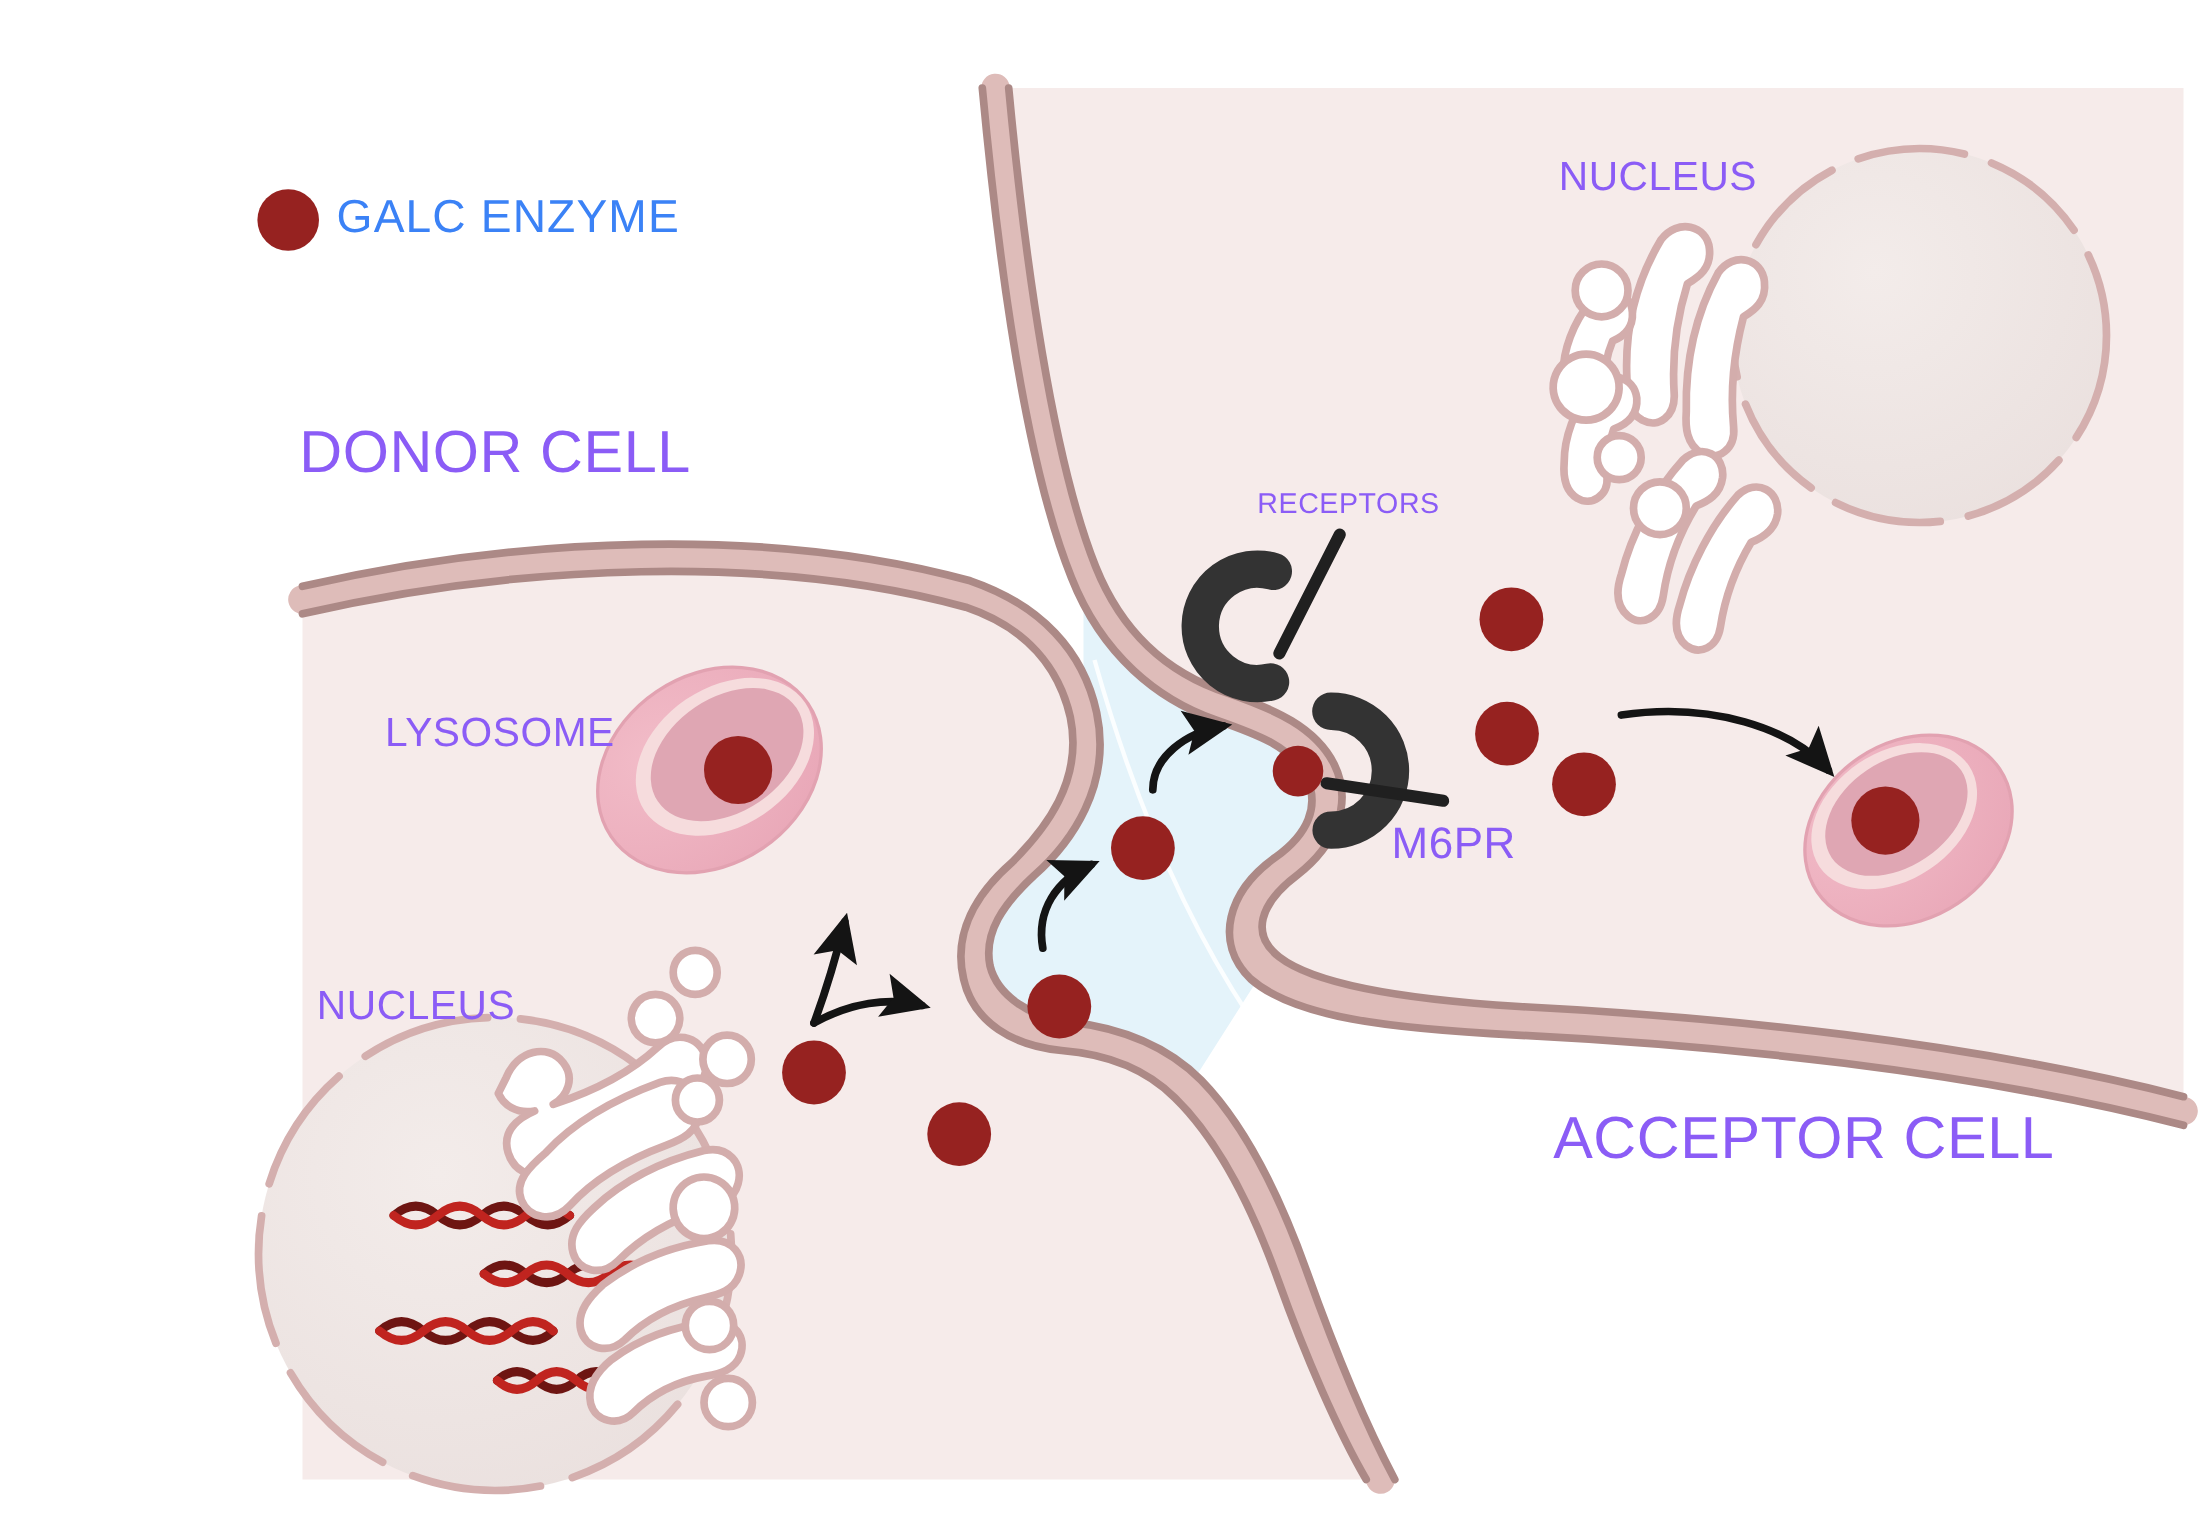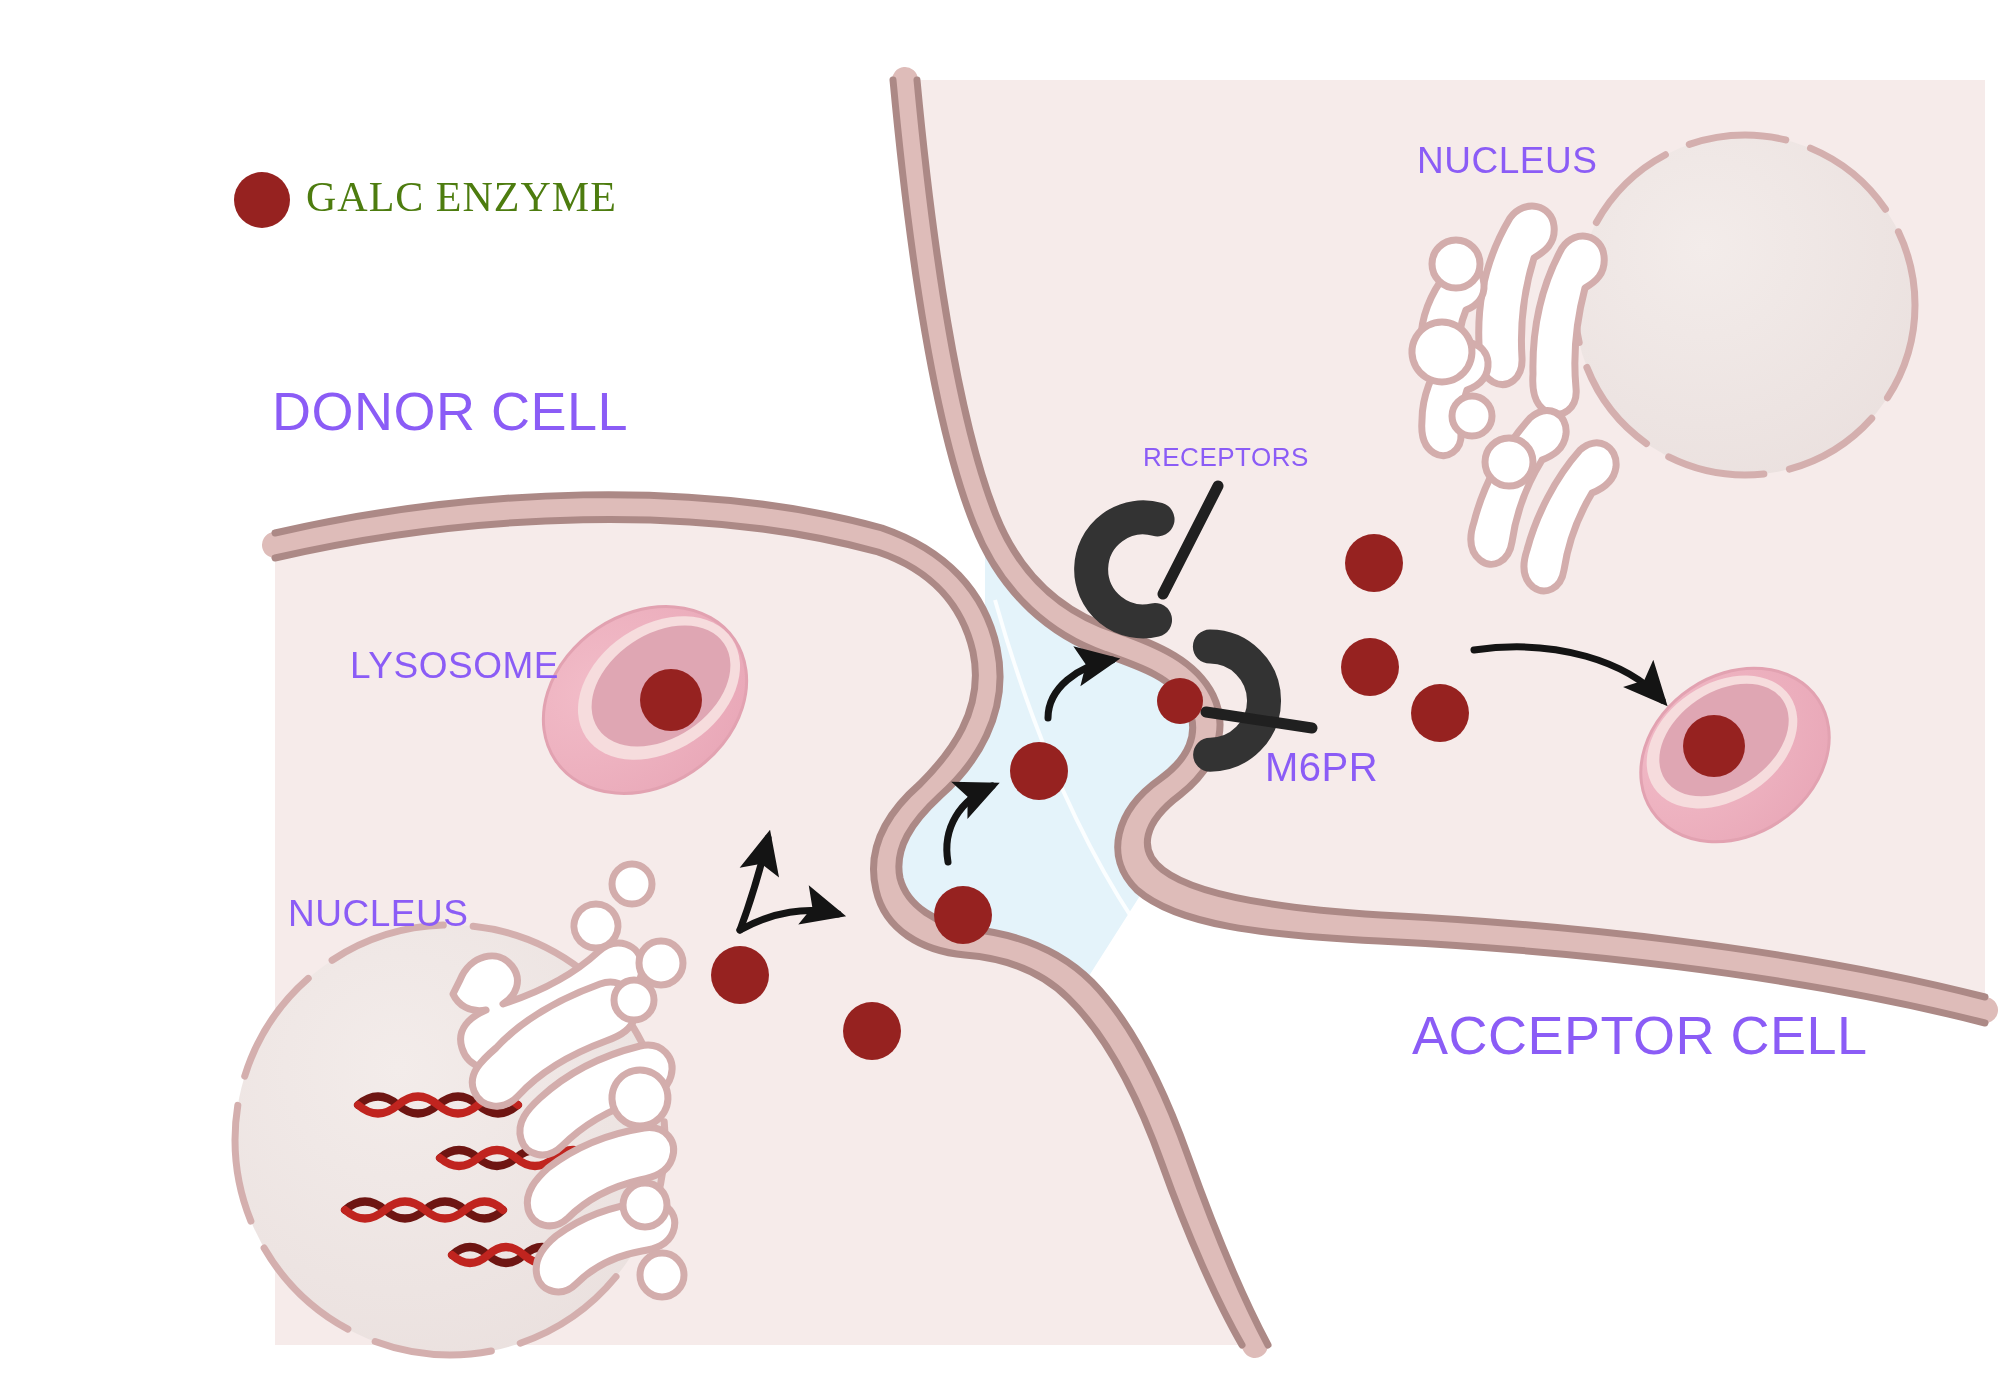--- a/index.html
+++ b/index.html
@@ -73,22 +73,21 @@
     left: 1265px;
     top: 745px;
     font-size: 40px;
   }
   #legend {
     position: absolute;
     left: 306px;
     top: 173px;
     font-size: 42px;
     letter-spacing: 1px;
-    color: #4d7c0f;
-    font-family: Liberation Serif, serif;
+    color: #3b82f6;
   }
 </style>
 </head>
 <body>
 
 <div id="stage">
 
   <svg id="scene" viewBox="0 0 2000 1400" xmlns="http://www.w3.org/2000/svg">
 
     <defs>

